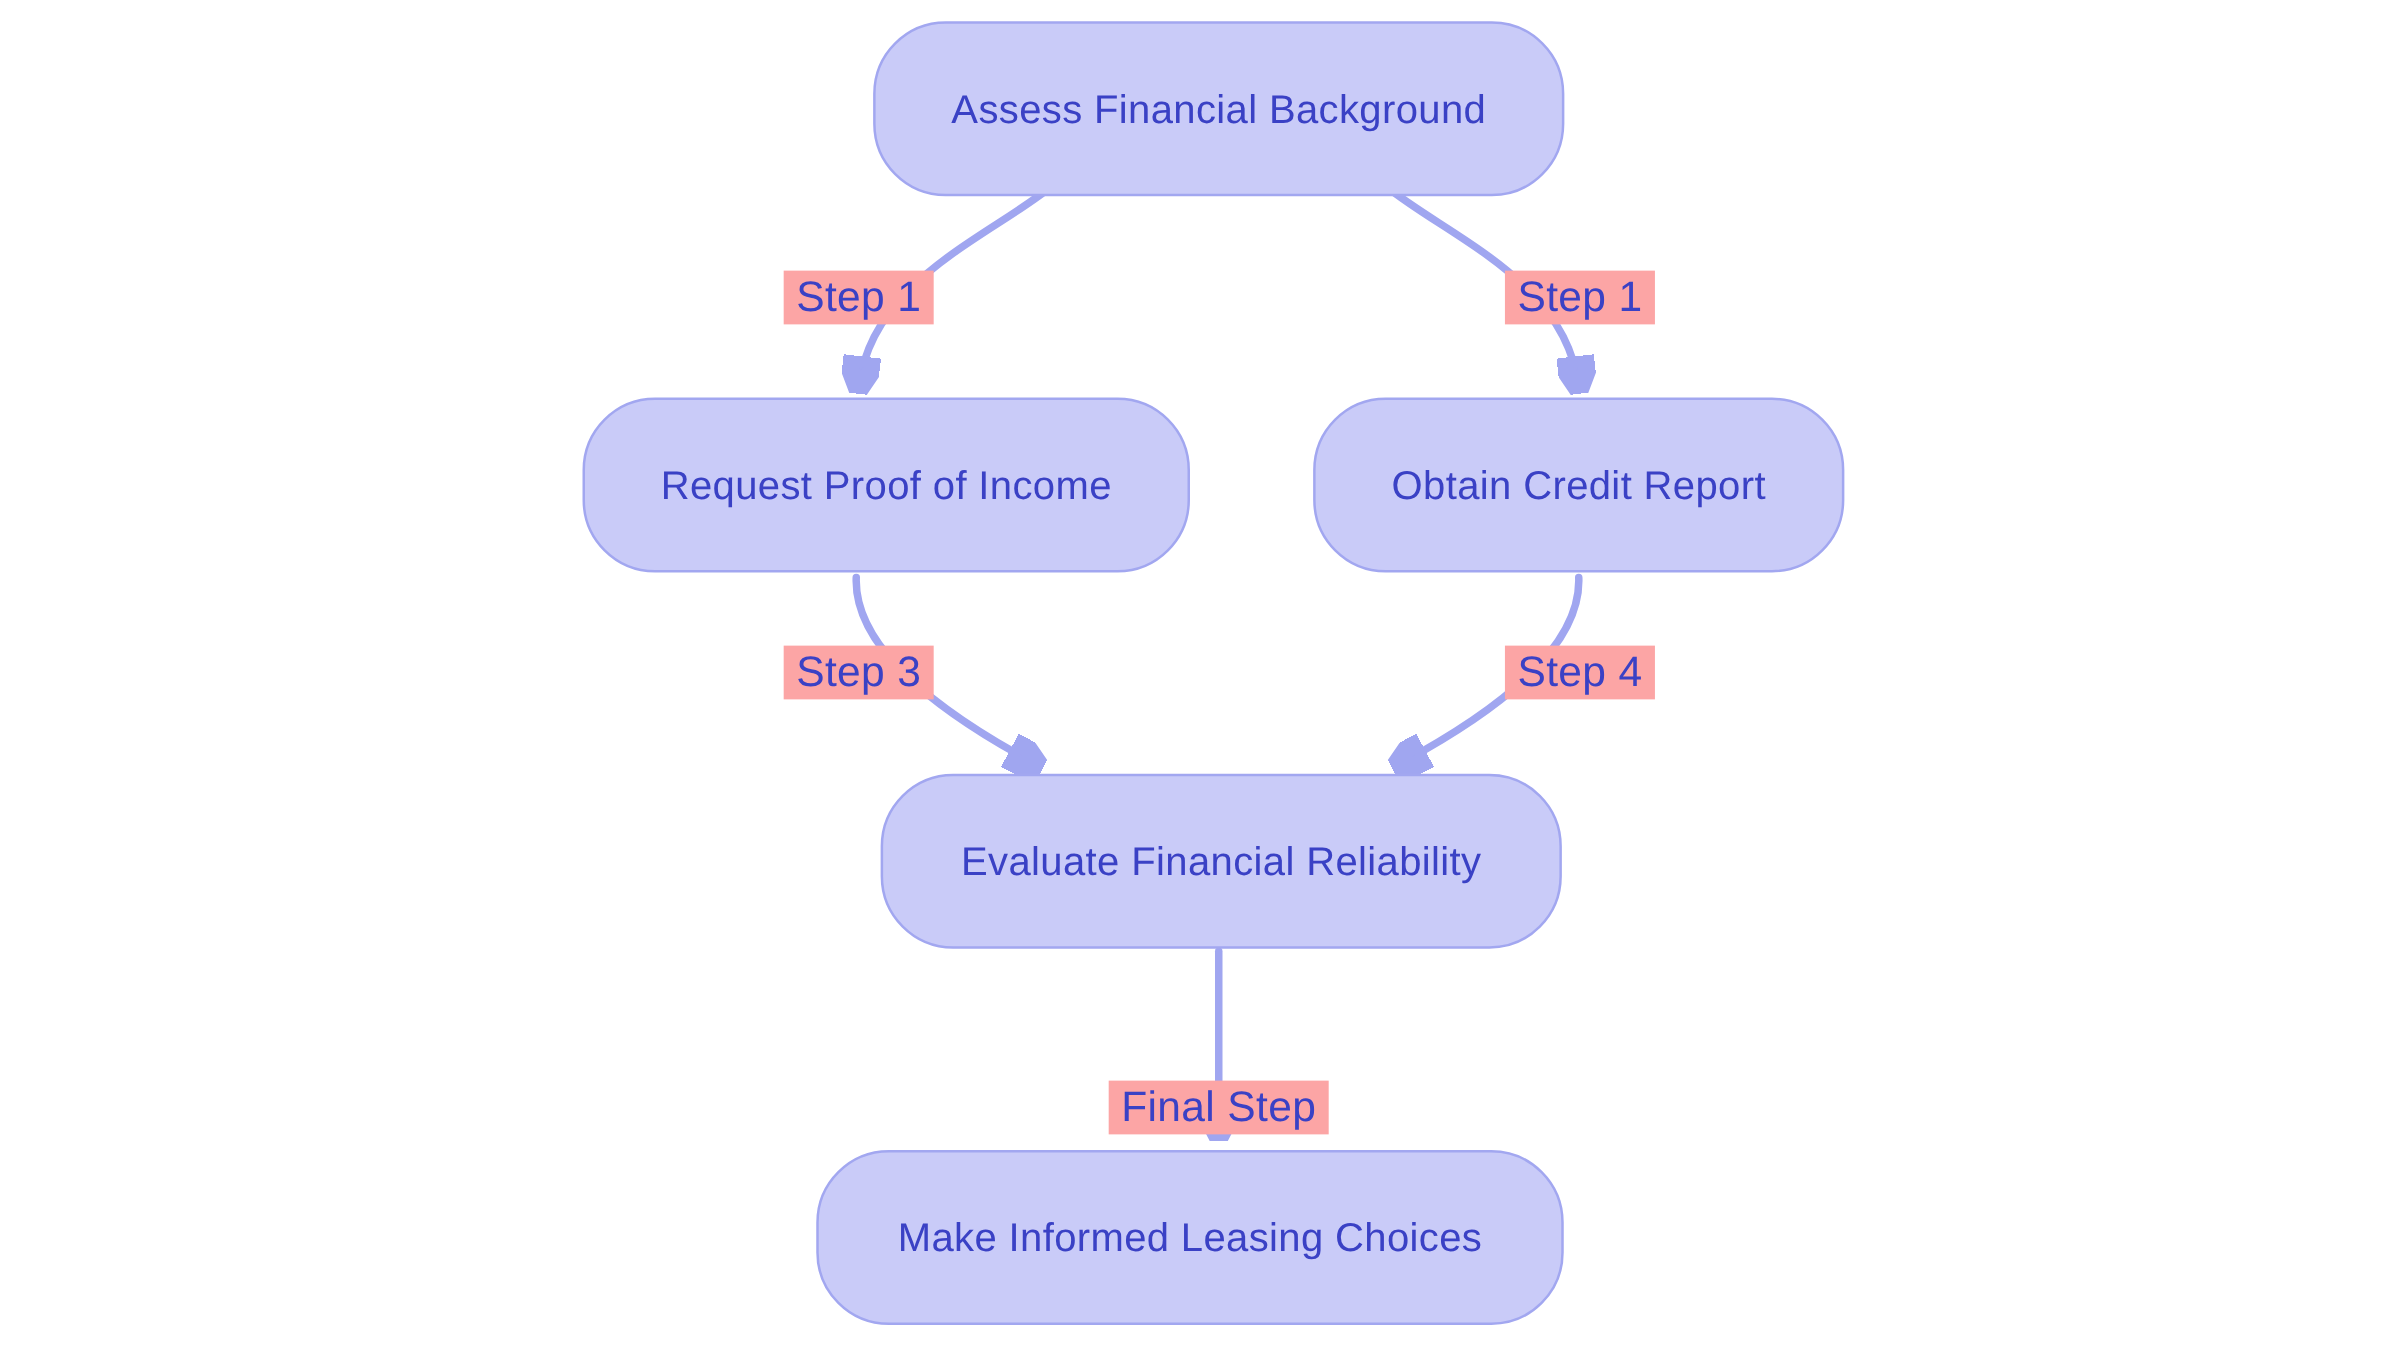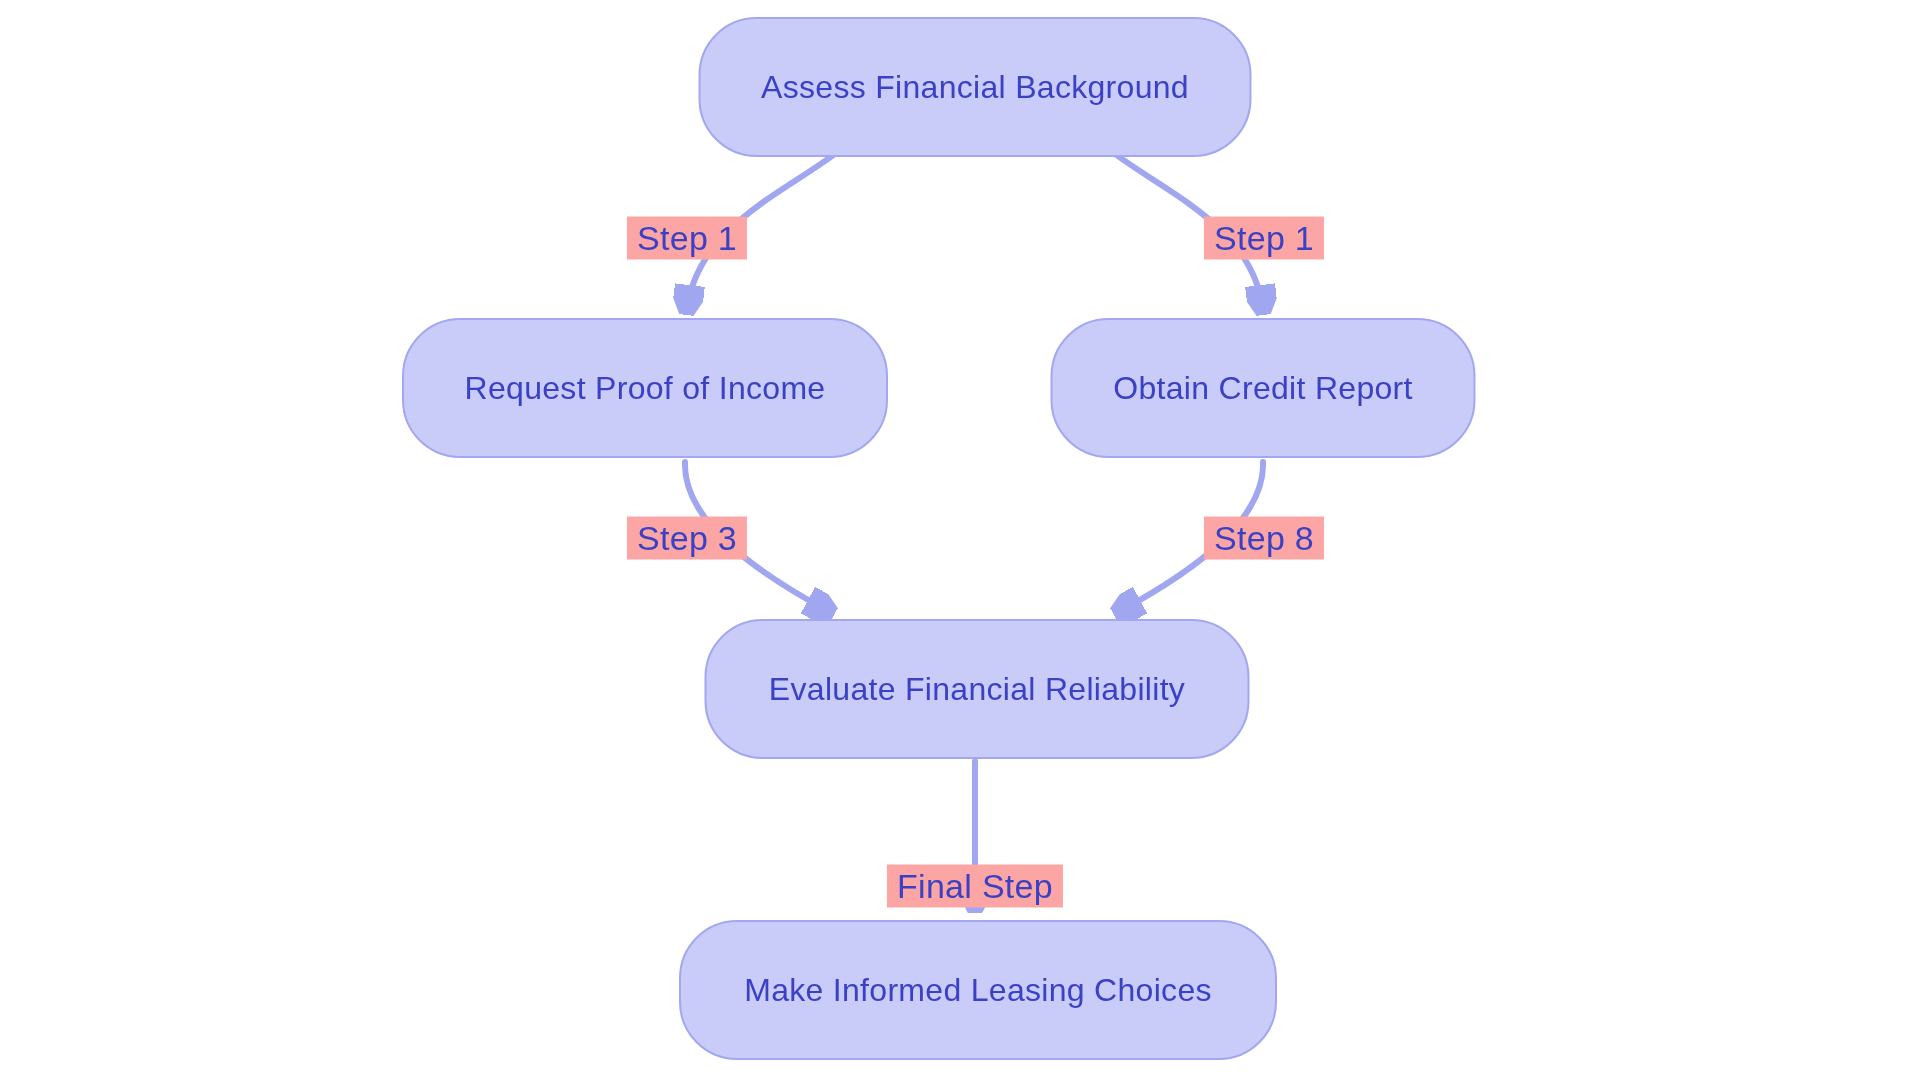--- a/index.html
+++ b/index.html
@@ -50,24 +50,24 @@
     position: absolute;
     transform: translate(-50%, -50%);
     background: #fca5a5;
     padding: 2px 10px;
     font-size: 34px;
     letter-spacing: 0.3px;
     color: #3a41c5;
     white-space: nowrap;
   }
   .n1 { left: 975px;  top: 87px;  width: 553px; }
-  .n2 { left: 645px;  top: 388px; width: 486px; }
+  .n2 { left: 709px;  top: 388px; width: 486px; }
   .n3 { left: 1263px; top: 388px; width: 425px; }
   .n4 { left: 977px;  top: 689px; width: 545px; }
-  .n5 { left: 978px;  top: 990px; width: 598px; }
+  .n5 { left: 952px;  top: 990px; width: 598px; }
   .l1 { left: 687px;  top: 238px; }
   .l2 { left: 1264px; top: 238px; }
   .l3 { left: 687px;  top: 538px; }
   .l4 { left: 1264px; top: 538px; }
   .l5 { left: 975px;  top: 838px; margin-top: 48px; }
 </style>
 </head>
 <body>
 
 <div class="canvas">
@@ -97,16 +97,16 @@
   <div class="node n4">
     <span>Evaluate Financial Reliability</span>
   </div>
   <div class="node n5">
     <span>Make Informed Leasing Choices</span>
   </div>
 
   <div class="edge-label l1">Step 1</div>
   <div class="edge-label l2">Step 1</div>
   <div class="edge-label l3">Step 3</div>
-  <div class="edge-label l4">Step 8</div>
+  <div class="edge-label l4">Step 4</div>
   <div class="edge-label l5">Final Step</div>
 
 </div>
 
 </body></html>

